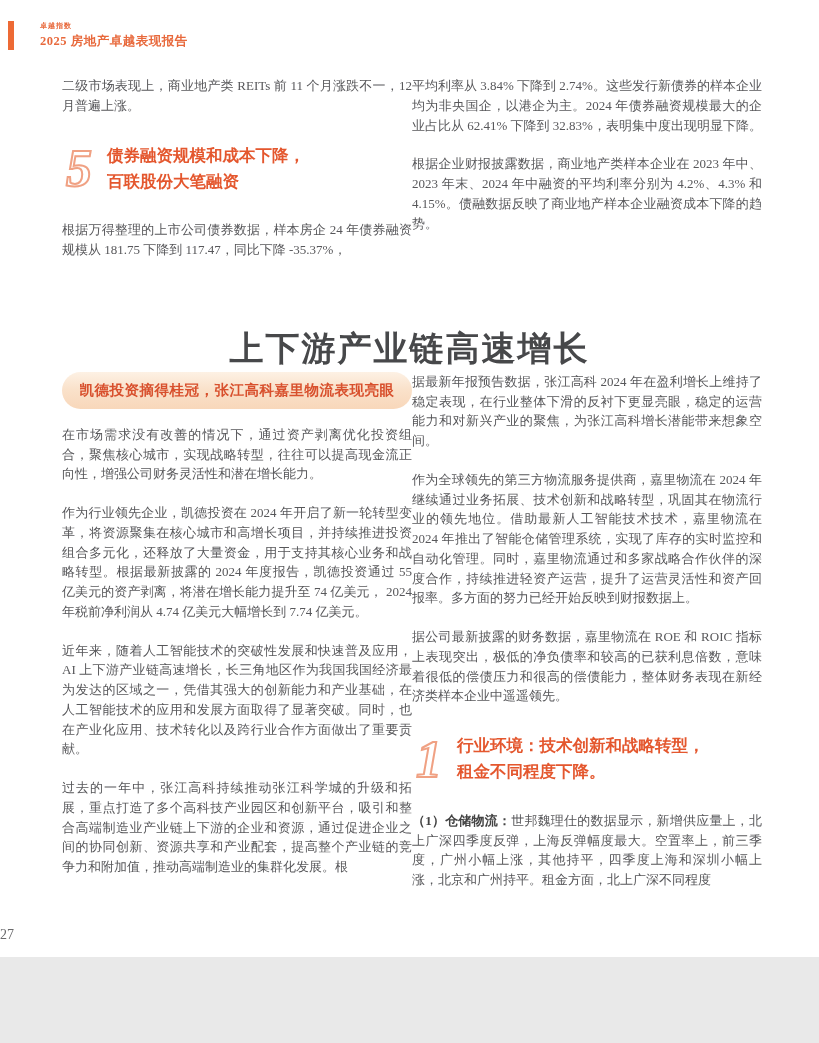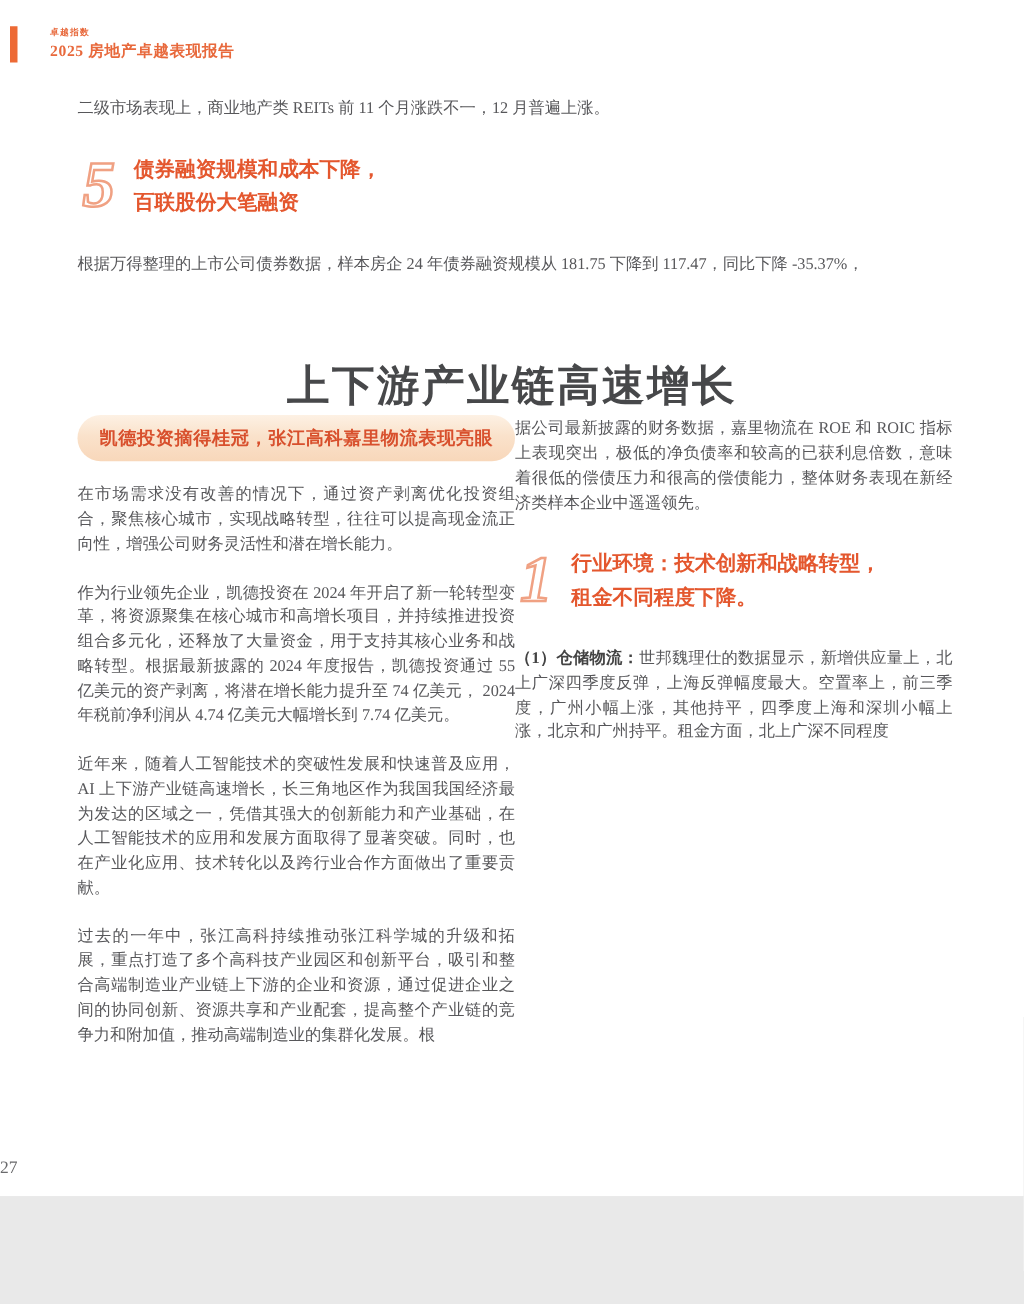--- a/index.html
+++ b/index.html
@@ -132,35 +132,41 @@
       <p class="body-text">二级市场表现上，商业地产类 REITs 前 11 个月涨跌不一，12 月普遍上涨。</p>
       <div class="section-head">
         <div class="big-num">5</div>
         <div class="section-title">
           <div>债券融资规模和成本下降，</div>
           <div>百联股份大笔融资</div>
         </div>
       </div>
       <p class="body-text last">根据万得整理的上市公司债券数据，样本房企 24 年债券融资规模从 181.75 下降到 117.47，同比下降 -35.37%，</p>
     </div>
+    <div class="col">
+      <p class="body-text">平均利率从 3.84% 下降到 2.74%。这些发行新债券的样本企业均为非央国企，以港企为主。2024 年债券融资规模最大的企业占比从 62.41% 下降到 32.83%，表明集中度出现明显下降。</p>
+      <p class="body-text last">根据企业财报披露数据，商业地产类样本企业在 2023 年中、2023 年末、2024 年中融资的平均利率分别为 4.2%、4.3% 和 4.15%。债融数据反映了商业地产样本企业融资成本下降的趋势。</p>
+    </div>
   </div>
 
   <h1 class="main-title">上下游产业链高速增长</h1>
 
   <div class="cols body-cols">
     <div class="col">
       <div class="badge">
         <span class="badge-text">凯德投资摘得桂冠，张江高科嘉里物流表现亮眼</span>
       </div>
       <p class="body-text">在市场需求没有改善的情况下，通过资产剥离优化投资组合，聚焦核心城市，实现战略转型，往往可以提高现金流正向性，增强公司财务灵活性和潜在增长能力。</p>
       <p class="body-text">作为行业领先企业，凯德投资在 2024 年开启了新一轮转型变革，将资源聚集在核心城市和高增长项目，并持续推进投资组合多元化，还释放了大量资金，用于支持其核心业务和战略转型。根据最新披露的 2024 年度报告，凯德投资通过 55 亿美元的资产剥离，将潜在增长能力提升至 74 亿美元， 2024 年税前净利润从 4.74 亿美元大幅增长到 7.74 亿美元。</p>
       <p class="body-text">近年来，随着人工智能技术的突破性发展和快速普及应用，AI 上下游产业链高速增长，长三角地区作为我国我国经济最为发达的区域之一，凭借其强大的创新能力和产业基础，在人工智能技术的应用和发展方面取得了显著突破。同时，也在产业化应用、技术转化以及跨行业合作方面做出了重要贡献。</p>
       <p class="body-text last">过去的一年中，张江高科持续推动张江科学城的升级和拓展，重点打造了多个高科技产业园区和创新平台，吸引和整合高端制造业产业链上下游的企业和资源，通过促进企业之间的协同创新、资源共享和产业配套，提高整个产业链的竞争力和附加值，推动高端制造业的集群化发展。根</p>
     </div>
     <div class="col">
+      <p class="body-text">据最新年报预告数据，张江高科 2024 年在盈利增长上维持了稳定表现，在行业整体下滑的反衬下更显亮眼，稳定的运营能力和对新兴产业的聚焦，为张江高科增长潜能带来想象空间。</p>
+      <p class="body-text">作为全球领先的第三方物流服务提供商，嘉里物流在 2024 年继续通过业务拓展、技术创新和战略转型，巩固其在物流行业的领先地位。借助最新人工智能技术技术，嘉里物流在 2024 年推出了智能仓储管理系统，实现了库存的实时监控和自动化管理。同时，嘉里物流通过和多家战略合作伙伴的深度合作，持续推进轻资产运营，提升了运营灵活性和资产回报率。多方面的努力已经开始反映到财报数据上。</p>
       <p class="body-text">据公司最新披露的财务数据，嘉里物流在 ROE 和 ROIC 指标上表现突出，极低的净负债率和较高的已获利息倍数，意味着很低的偿债压力和很高的偿债能力，整体财务表现在新经济类样本企业中遥遥领先。</p>
       <div class="section-head">
         <div class="big-num">1</div>
         <div class="section-title">
           <div>行业环境：技术创新和战略转型，</div>
           <div>租金不同程度下降。</div>
         </div>
       </div>
       <p class="body-text last"><span class="lead-bold">（1）仓储物流：</span><span>世邦魏理仕的数据显示，新增供应量上，北上广深四季度反弹，上海反弹幅度最大。空置率上，前三季度，广州小幅上涨，其他持平，四季度上海和深圳小幅上涨，北京和广州持平。租金方面，北上广深不同程度</span></p>
     </div>

